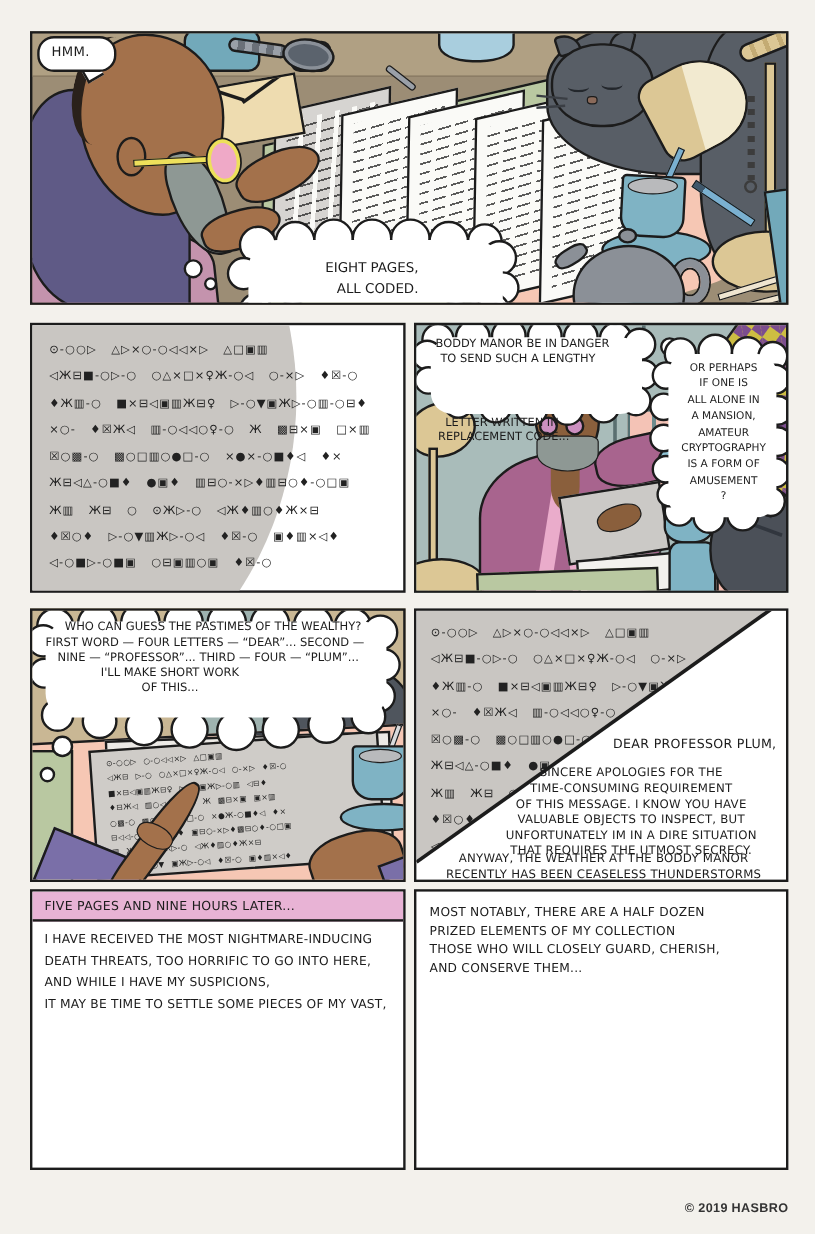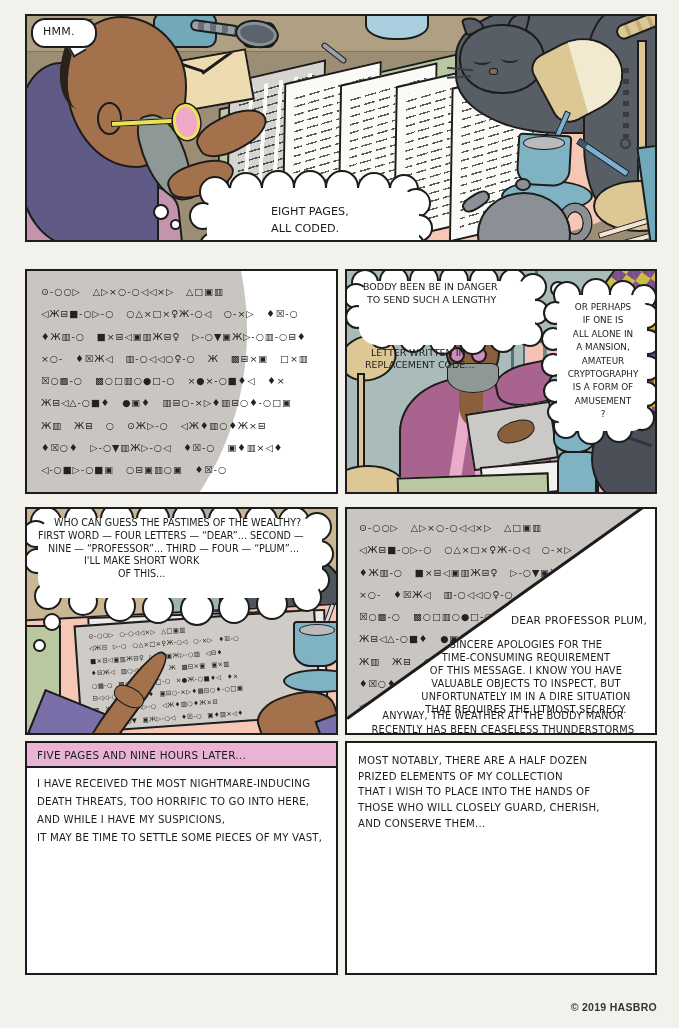--- a/index.html
+++ b/index.html
@@ -35,21 +35,21 @@
       repeating-linear-gradient(177deg, transparent 0 6.5px, rgba(45,45,45,.78) 6.5px 8px);}
   .checker{background-image:
       linear-gradient(45deg, var(--stain_purple) 25%, transparent 25%, transparent 75%, var(--stain_purple) 75%),
       linear-gradient(45deg, var(--stain_purple) 25%, var(--stain_yellow) 25%, var(--stain_yellow) 75%, var(--stain_purple) 75%);
       background-size:22px 22px;background-position:0 0,11px 11px;}
   .body-lines div{white-space:nowrap;font-size:10.2px;letter-spacing:.2px;}
 </style>
 </head>
 <body>
 
-<div class="panel" style="left:25px;top:14px;width:632px;height:228px;background:var(--desk);">
+<div class="panel" style="left:25px;top:26px;width:632px;height:228px;background:var(--desk);text-align:right;">
   <div class="abs" style="left:0;top:0;width:632px;height:36px;background:var(--desk_top);border-bottom:1.5px solid rgba(50,38,24,.35);"></div>
   <div class="abs" style="left:276px;top:89px;width:345px;height:138px;border-radius:50%;background:var(--placemat);"></div>
 
   <div class="sh" style="left:126px;top:-4px;width:64px;height:36px;border-radius:10px;background:var(--item_teal);"></div>
   <div class="sh" style="left:215px;top:6px;width:34px;height:26px;border-radius:8px;background:#7fb0be;"></div>
   <div class="sh" style="left:338px;top:-8px;width:64px;height:32px;border-radius:0 0 45% 45%;background:#a9cede;"></div>
 
   <div class="sh" style="left:163px;top:6px;width:50px;height:12px;transform:rotate(8deg);border-radius:6px;
               background:repeating-linear-gradient(90deg,#9aa0a8 0 6px,#6a7078 6px 12px);"></div>
   <div class="sh" style="left:208px;top:4px;width:44px;height:28px;transform:rotate(8deg);border-radius:50%;background:#5b636d;box-shadow:inset 0 0 0 3px #8a9098;"></div>
@@ -232,21 +232,21 @@
     <span class="bump" style="left:166px;top:46px;width:26px;height:26px;"></span>
     <span class="bump" style="left:138px;top:50px;width:28px;height:28px;"></span>
     <span class="bump" style="left:108px;top:52px;width:28px;height:28px;"></span>
     <span class="bump" style="left:78px;top:52px;width:28px;height:28px;"></span>
     <span class="bump" style="left:48px;top:50px;width:28px;height:28px;"></span>
     <span class="bump" style="left:18px;top:48px;width:26px;height:26px;"></span>
     <span class="bump" style="left:-8px;top:8px;width:26px;height:26px;"></span>
     <span class="bump" style="left:-6px;top:30px;width:24px;height:24px;"></span>
     <span class="cfill" style="left:8px;top:6px;right:12px;bottom:4px;border-radius:18px;"></span>
     <div class="ctext" style="left:12px;top:6px;font-size:9.5px;line-height:12.8px;">
-      <div>BODDY BEEN BE IN DANGER</div>
+      <div>BODDY MANOR BE IN DANGER</div>
       <div style="padding-left:4px;">TO SEND SUCH A LENGTHY</div>
       <div style="padding-left:8px;margin-top:40px;">LETTER WRITTEN IN</div>
       <div style="padding-left:2px;">REPLACEMENT CODE...</div>
     </div>
   </div>
   <span class="trail" style="left:203px;top:10px;width:16px;height:16px;"></span>
   <span class="trail" style="left:218px;top:22px;width:13px;height:13px;"></span>
   <span class="trail" style="left:229px;top:40px;width:11px;height:11px;"></span>
 
   <div class="cloud" style="left:204px;top:16px;width:104px;height:152px;z-index:6;">
@@ -390,19 +390,18 @@
     <div>DEATH THREATS, TOO HORRIFIC TO GO INTO HERE,</div>
     <div>AND WHILE I HAVE MY SUSPICIONS,</div>
     <div>IT MAY BE TIME TO SETTLE SOME PIECES OF MY VAST,</div>
   </div>
 </div>
 
 <div class="panel" style="left:345px;top:741px;width:312px;height:234px;background:#fff;">
   <div class="abs body-lines" style="left:11px;top:10px;line-height:15.7px;">
     <div>MOST NOTABLY, THERE ARE A HALF DOZEN</div>
     <div>PRIZED ELEMENTS OF MY COLLECTION</div>
-    <div>THAT I WISH TO PLACE INTO THE HANDS OF</div>
     <div>THOSE WHO WILL CLOSELY GUARD, CHERISH,</div>
     <div>AND CONSERVE THEM...</div>
   </div>
 </div>
 
 <div class="txt" style="right:22px;top:1001px;font-size:10.5px;font-weight:bold;letter-spacing:.3px;color:#333;font-family:'Liberation Sans',sans-serif;">© 2019 HASBRO</div>
 
 </body></html>

